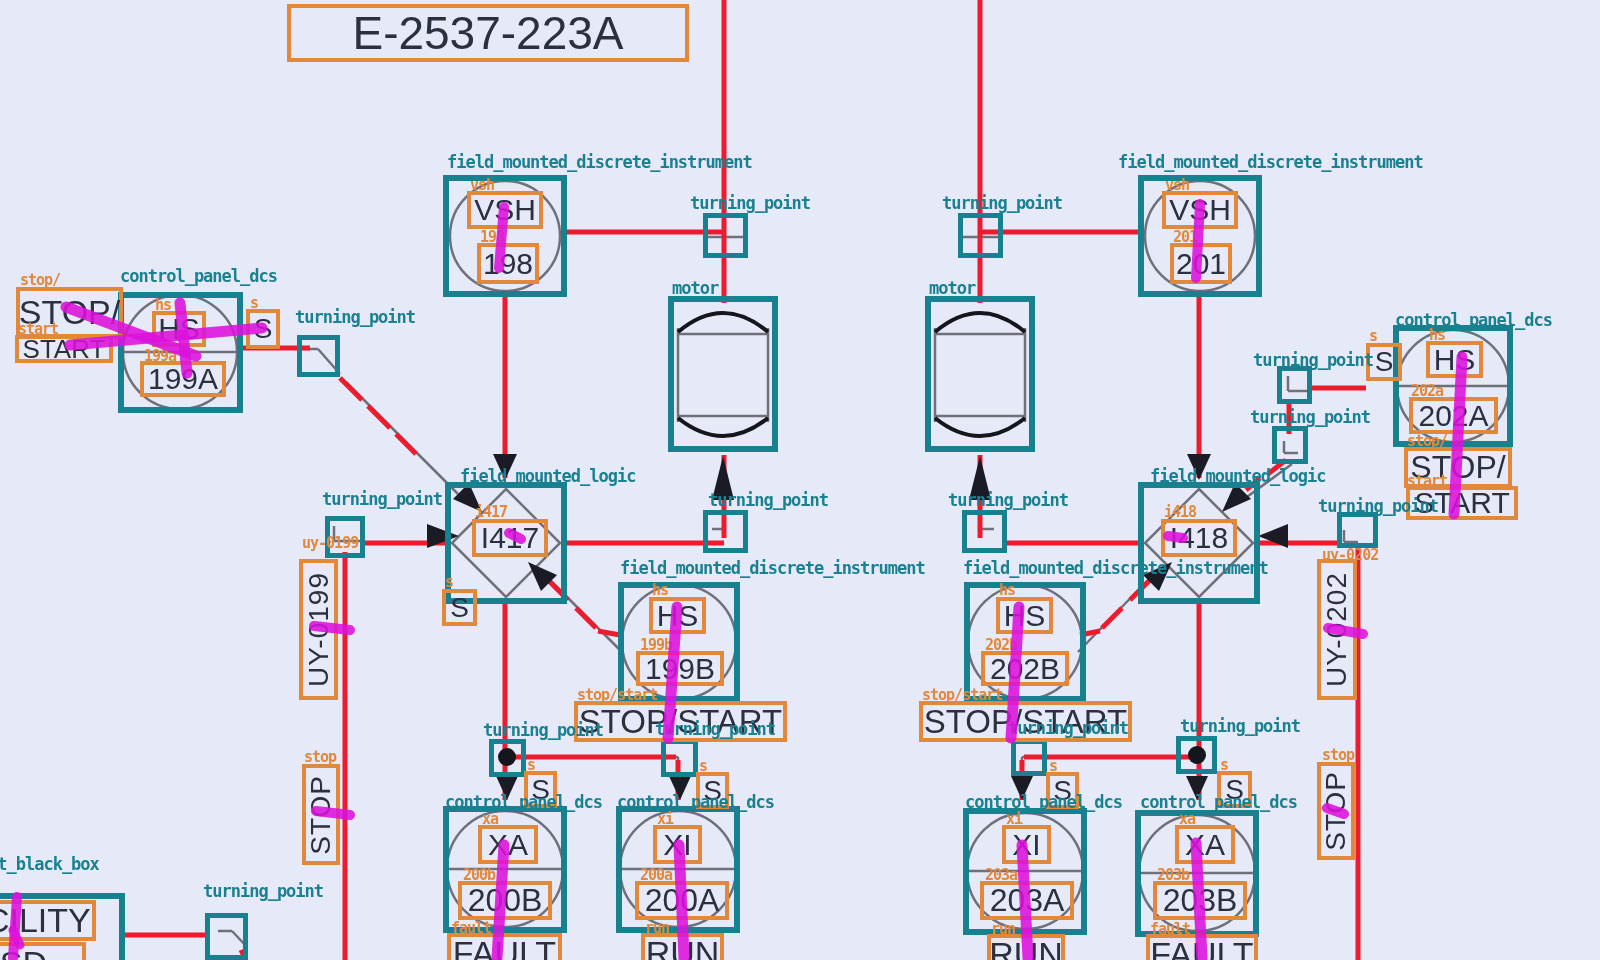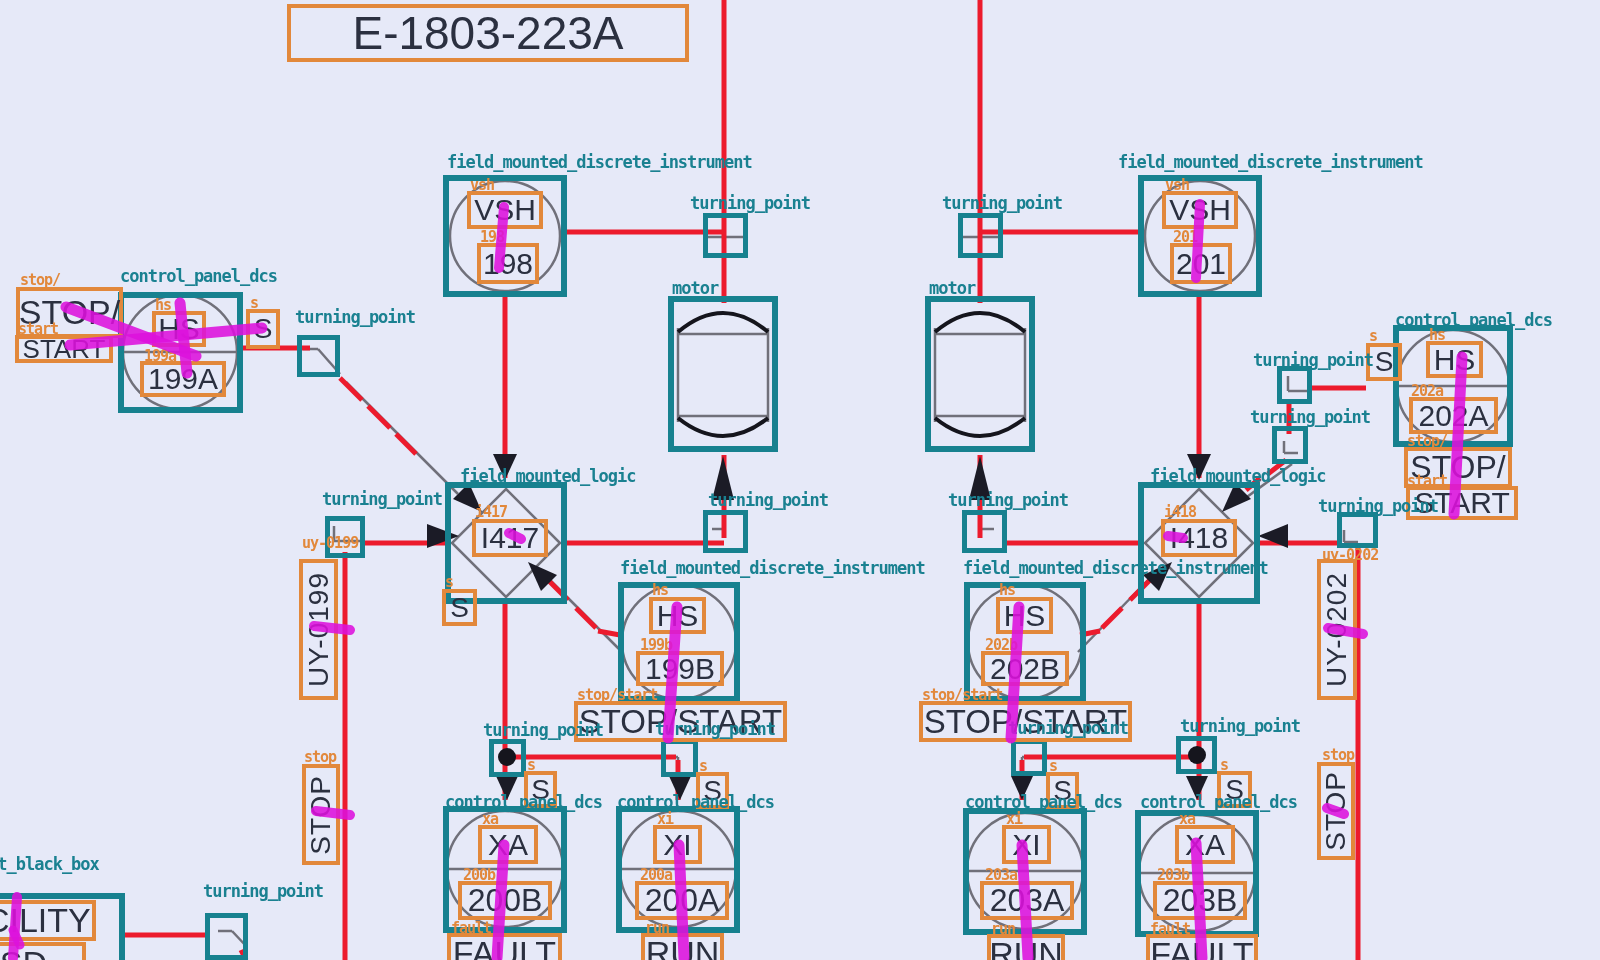--- a/index.html
+++ b/index.html
@@ -175,21 +175,21 @@
     <div class="tb sm" style="left: 962px; top: 510px; width: 45px; height: 43px;"></div>
     <div class="tb sm" style="left: 489px; top: 739px; width: 37px; height: 38px;"></div>
     <div class="tb sm" style="left: 661px; top: 739px; width: 37px; height: 38px;"></div>
     <div class="tb sm" style="left: 1011px; top: 739px; width: 36px; height: 37px;"></div>
     <div class="tb sm" style="left: 1176px; top: 736px; width: 41px; height: 38px;"></div>
     <div class="tb sm" style="left: 1277px; top: 366px; width: 35px; height: 38px;"></div>
     <div class="tb sm" style="left: 1272px; top: 426px; width: 36px; height: 38px;"></div>
     <div class="tb sm" style="left: 1337px; top: 512px; width: 41px; height: 36px;"></div>
     <div class="tb sm" style="left: 205px; top: 913px; width: 43px; height: 47px;"></div>
     <div class="ob" style="left: 287px; top: 4px; width: 402px; height: 58px; font-size: 46px;">
-      <span>E-1803-223A</span>
+      <span>E-2537-223A</span>
     </div>
     <div class="ob" style="left: 467px; top: 191px; width: 76px; height: 38px; font-size: 30px;">
       <span>VSH</span>
     </div>
     <div class="ob" style="left: 477px; top: 243px; width: 62px; height: 41px; font-size: 30px;">
       <span>198</span>
     </div>
     <div class="ob" style="left: 152px; top: 311px; width: 54px; height: 36px; font-size: 30px;">
       <span>HS</span>
     </div>

